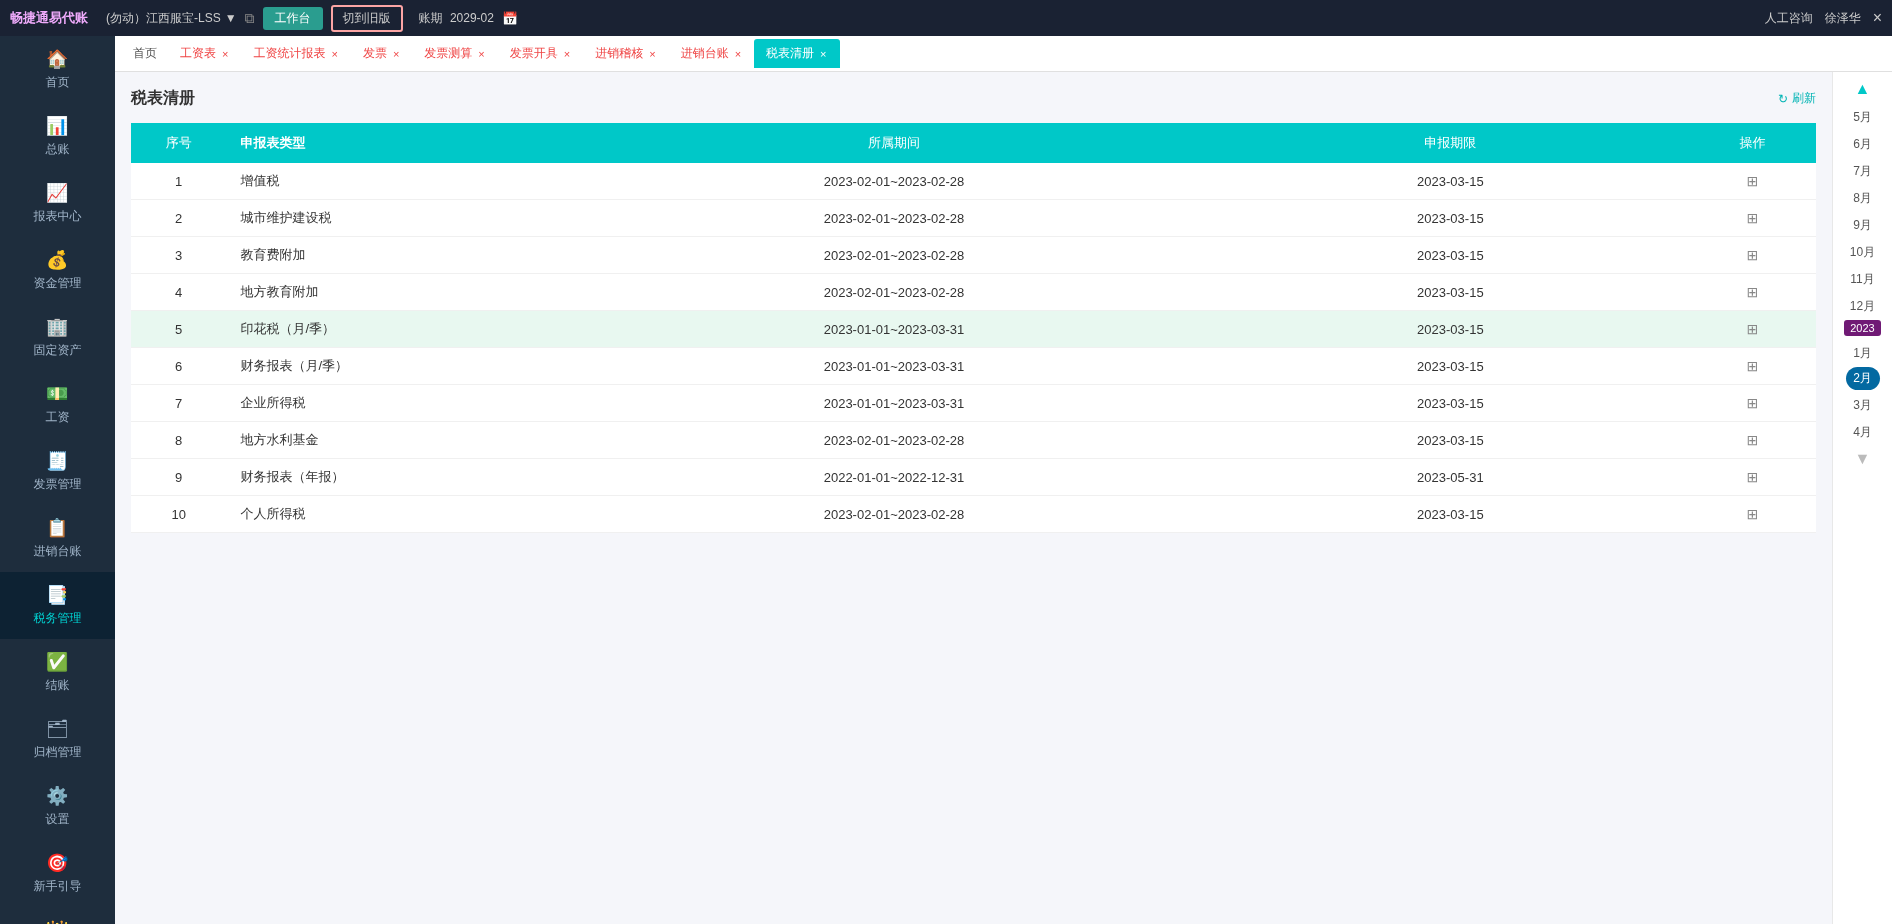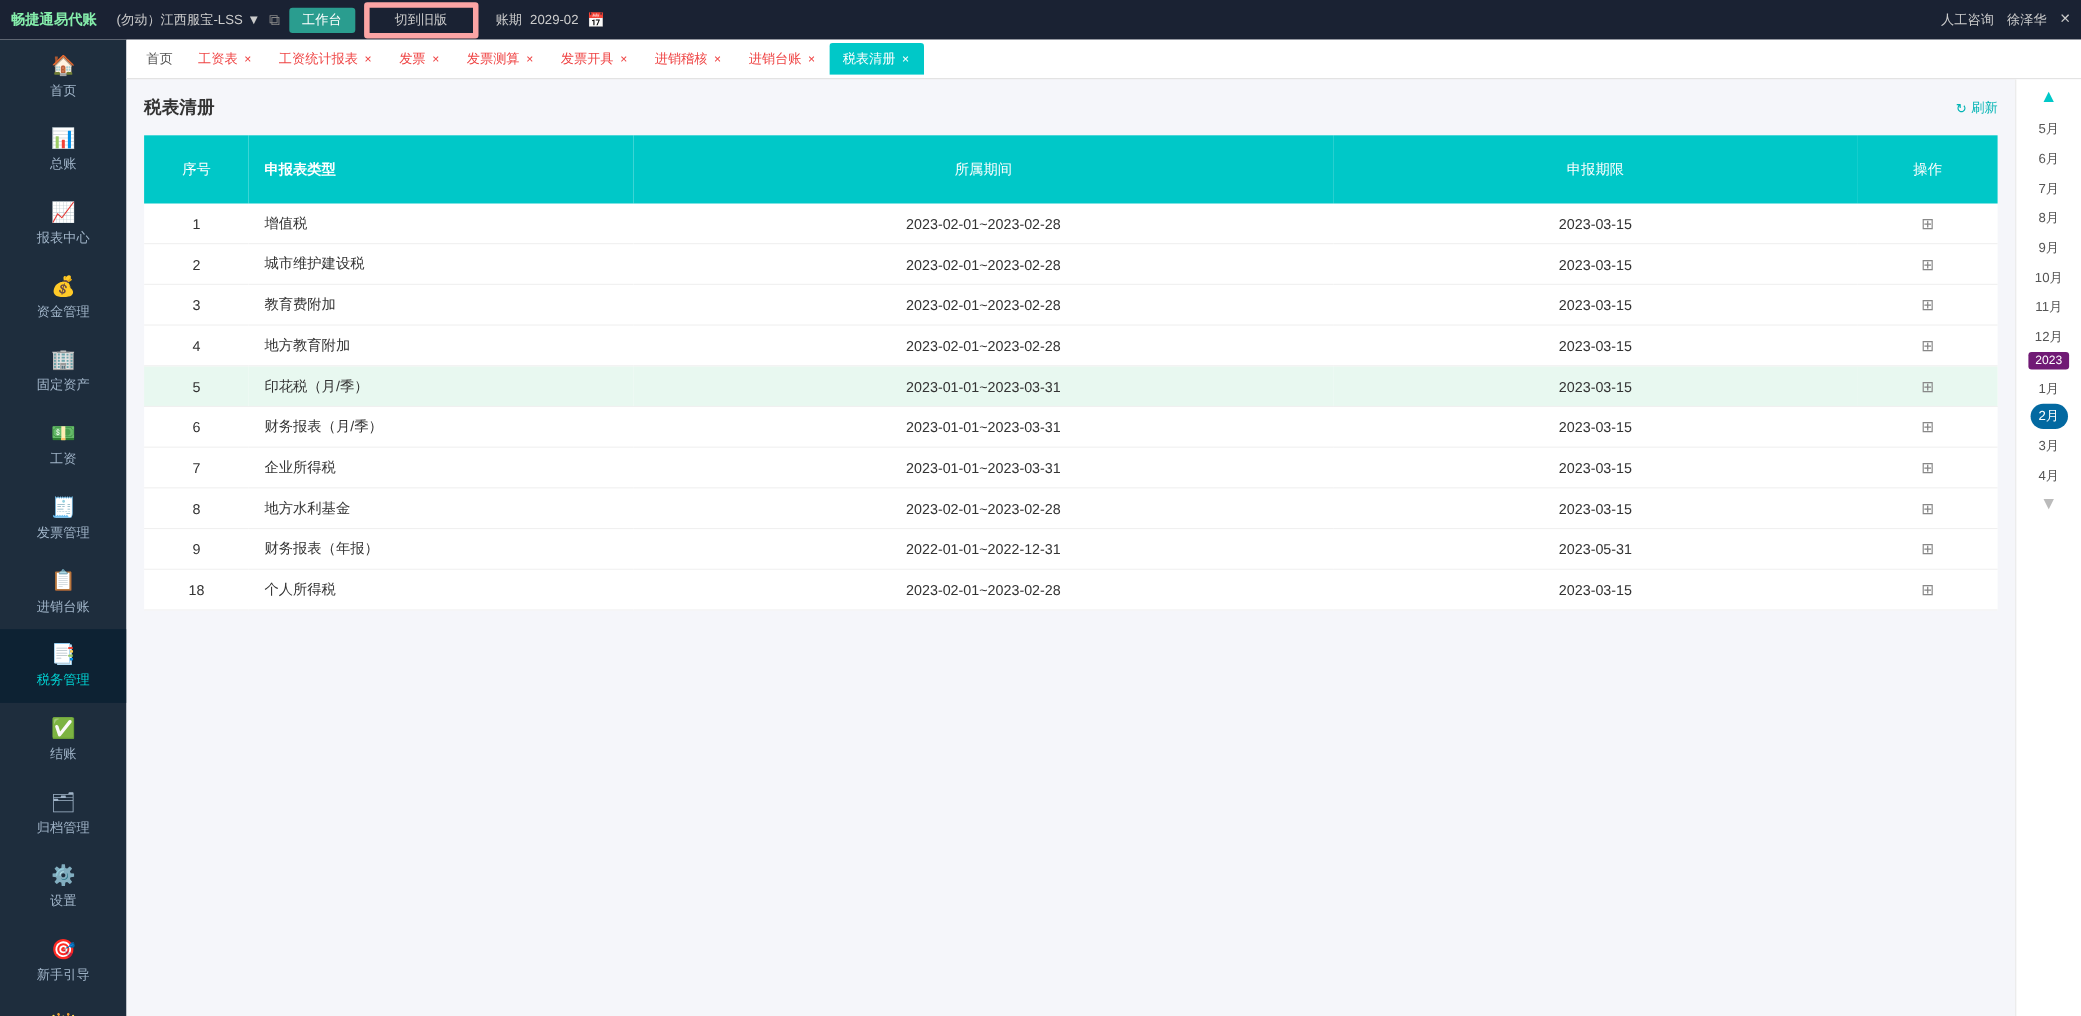--- a/index.html
+++ b/index.html
@@ -1,23 +1,23 @@
 <!DOCTYPE html>
 <html><head>
   <meta charset="utf-8">
   <style>
     * { margin: 0; padding: 0; box-sizing: border-box; }
     body { font-family: 'Microsoft YaHei', Arial, sans-serif; font-size: 13px; background: #f0f2f5; display: flex; flex-direction: column; height: 100vh; overflow: hidden; }
 
     
     .top-bar { height: 36px; background: #1a2233; display: flex; align-items: center; padding: 0 10px; gap: 8px; flex-shrink: 0; }
-    .top-bar-logo { color: #86efac; font-size: 13px; font-weight: bold; margin-right: 10px; }
+    .top-bar-logo { color: #f0abfc; font-size: 13px; font-weight: bold; margin-right: 10px; }
     .top-bar-company { color: #ccc; font-size: 12px; display: flex; align-items: center; gap: 4px; }
     .top-bar-btn { background: #2a9d8f; color: white; border: none; padding: 3px 12px; border-radius: 3px; cursor: pointer; font-size: 12px; }
-    .top-bar-btn-outline { background: transparent; color: #ccc; border: 5px solid #fca5a5; padding: 3px 23px; border-radius: 3px; cursor: pointer; font-size: 12px; }
+    .top-bar-btn-outline { background: transparent; color: #ccc; border: 2px solid #fca5a5; padding: 3px 10px; border-radius: 3px; cursor: pointer; font-size: 12px; }
     .top-bar-period { color: #ccc; font-size: 12px; margin-left: 8px; }
     .top-bar-right { margin-left: auto; display: flex; align-items: center; gap: 12px; color: #ccc; font-size: 12px; }
     .top-bar-close { color: #ccc; font-size: 16px; cursor: pointer; }
 
     
     .main-layout { display: flex; flex: 1; overflow: hidden; }
 
     
     .sidebar { width: 115px; background: #1e2d3d; display: flex; flex-direction: column; flex-shrink: 0; }
     .sidebar-item { display: flex; flex-direction: column; align-items: center; padding: 12px 5px; cursor: pointer; color: #a0b4c8; font-size: 12px; gap: 4px; }
@@ -39,21 +39,21 @@
     .page-main { flex: 1; padding: 16px; overflow-y: auto; }
 
     
     .page-header { display: flex; align-items: center; justify-content: space-between; margin-bottom: 14px; }
     .page-title { font-size: 16px; font-weight: bold; color: #333; }
     .refresh-btn { color: #00b4b4; font-size: 12px; cursor: pointer; display: flex; align-items: center; gap: 4px; }
 
     
     .data-table { width: 100%; border-collapse: collapse; background: #fff; }
     .data-table thead tr { background: #00c8c8; }
-    .data-table thead th { color: #fff; padding: 22px 14px; font-size: 13px; font-weight: normal; text-align: center; border: none; }
+    .data-table thead th { color: #fff; padding: 11px 14px; font-size: 13px; font-weight: normal; text-align: center; border: none; }
     .data-table thead th:first-child { width: 60px; }
     .data-table thead th:nth-child(2) { text-align: left; width: 220px; font-weight: bold; }
     .data-table thead th:nth-child(3) { width: 400px; }
     .data-table thead th:nth-child(4) { width: 300px; }
     .data-table thead th:last-child { width: 80px; }
     .data-table tbody tr { border-bottom: 1px solid #f0f0f0; }
     .data-table tbody tr.highlighted { background: #e8f8f0; }
     .data-table tbody td { padding: 9px 14px; font-size: 13px; color: #333; text-align: center; }
     .data-table tbody td:nth-child(2) { text-align: left; }
     .action-icon { color: #888; cursor: pointer; font-size: 14px; }
@@ -245,21 +245,21 @@
                 <td><span class="action-icon">⊞</span></td>
               </tr>
               <tr>
                 <td>9</td>
                 <td>财务报表（年报）</td>
                 <td>2022-01-01~2022-12-31</td>
                 <td>2023-05-31</td>
                 <td><span class="action-icon">⊞</span></td>
               </tr>
               <tr>
-                <td>18</td>
+                <td>10</td>
                 <td>个人所得税</td>
                 <td>2023-02-01~2023-02-28</td>
                 <td>2023-03-15</td>
                 <td><span class="action-icon">⊞</span></td>
               </tr>
             </tbody>
         </table>
 
       </div>
 

